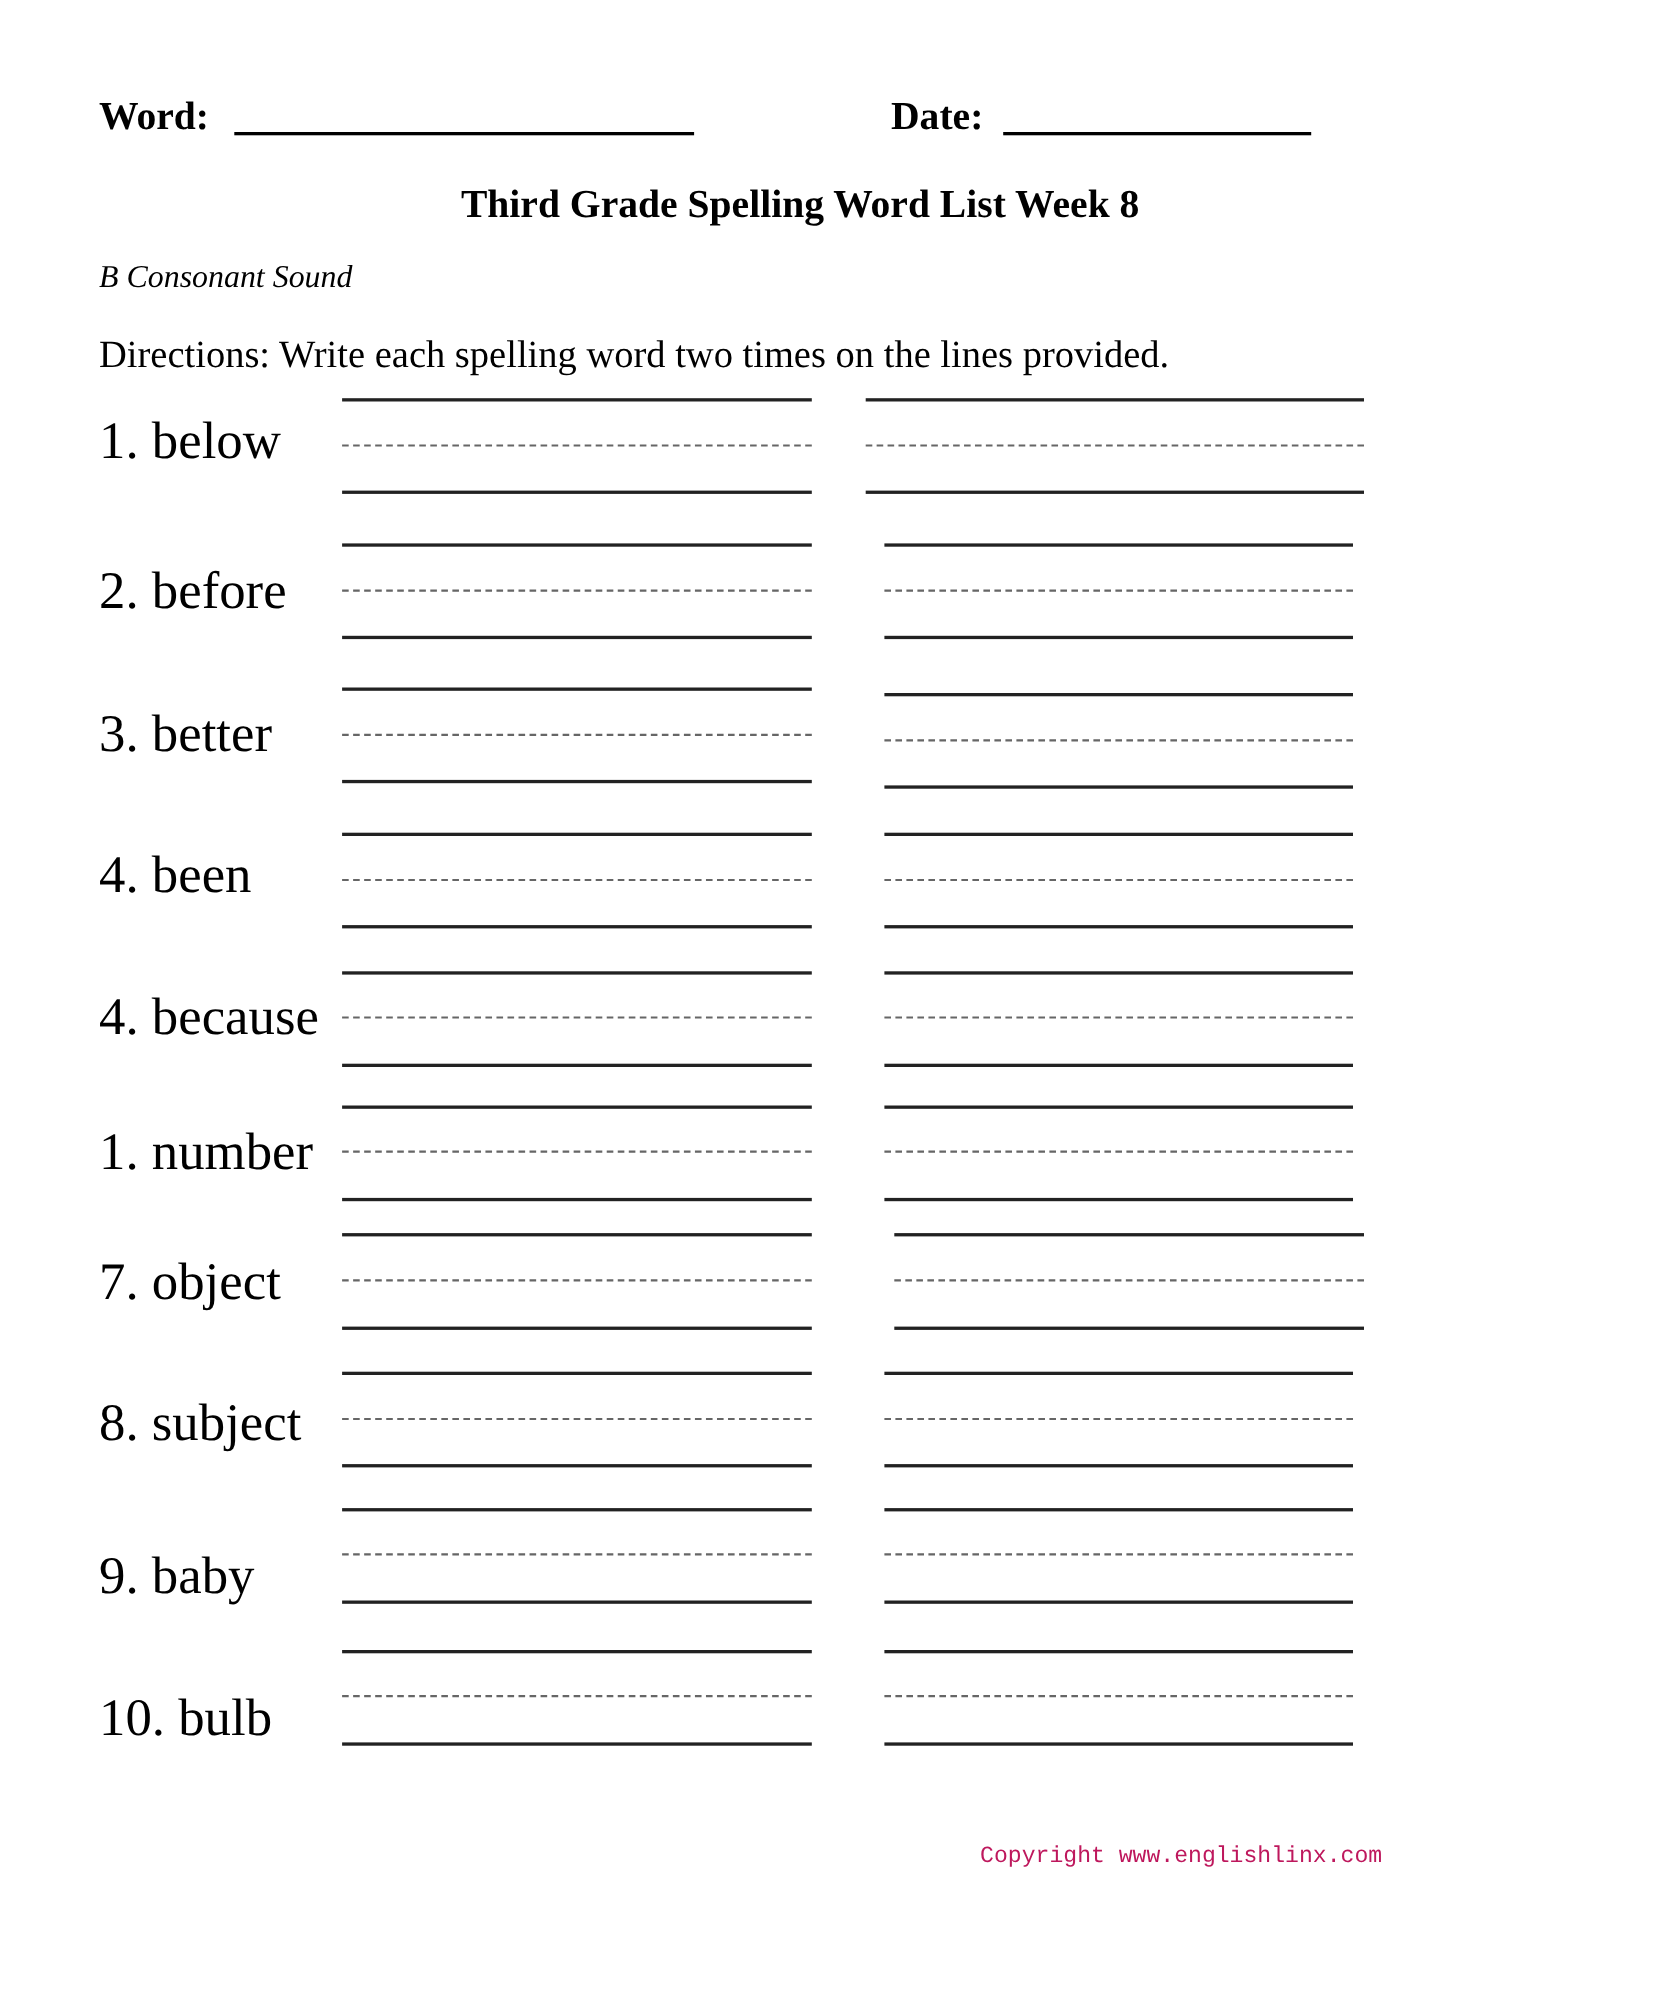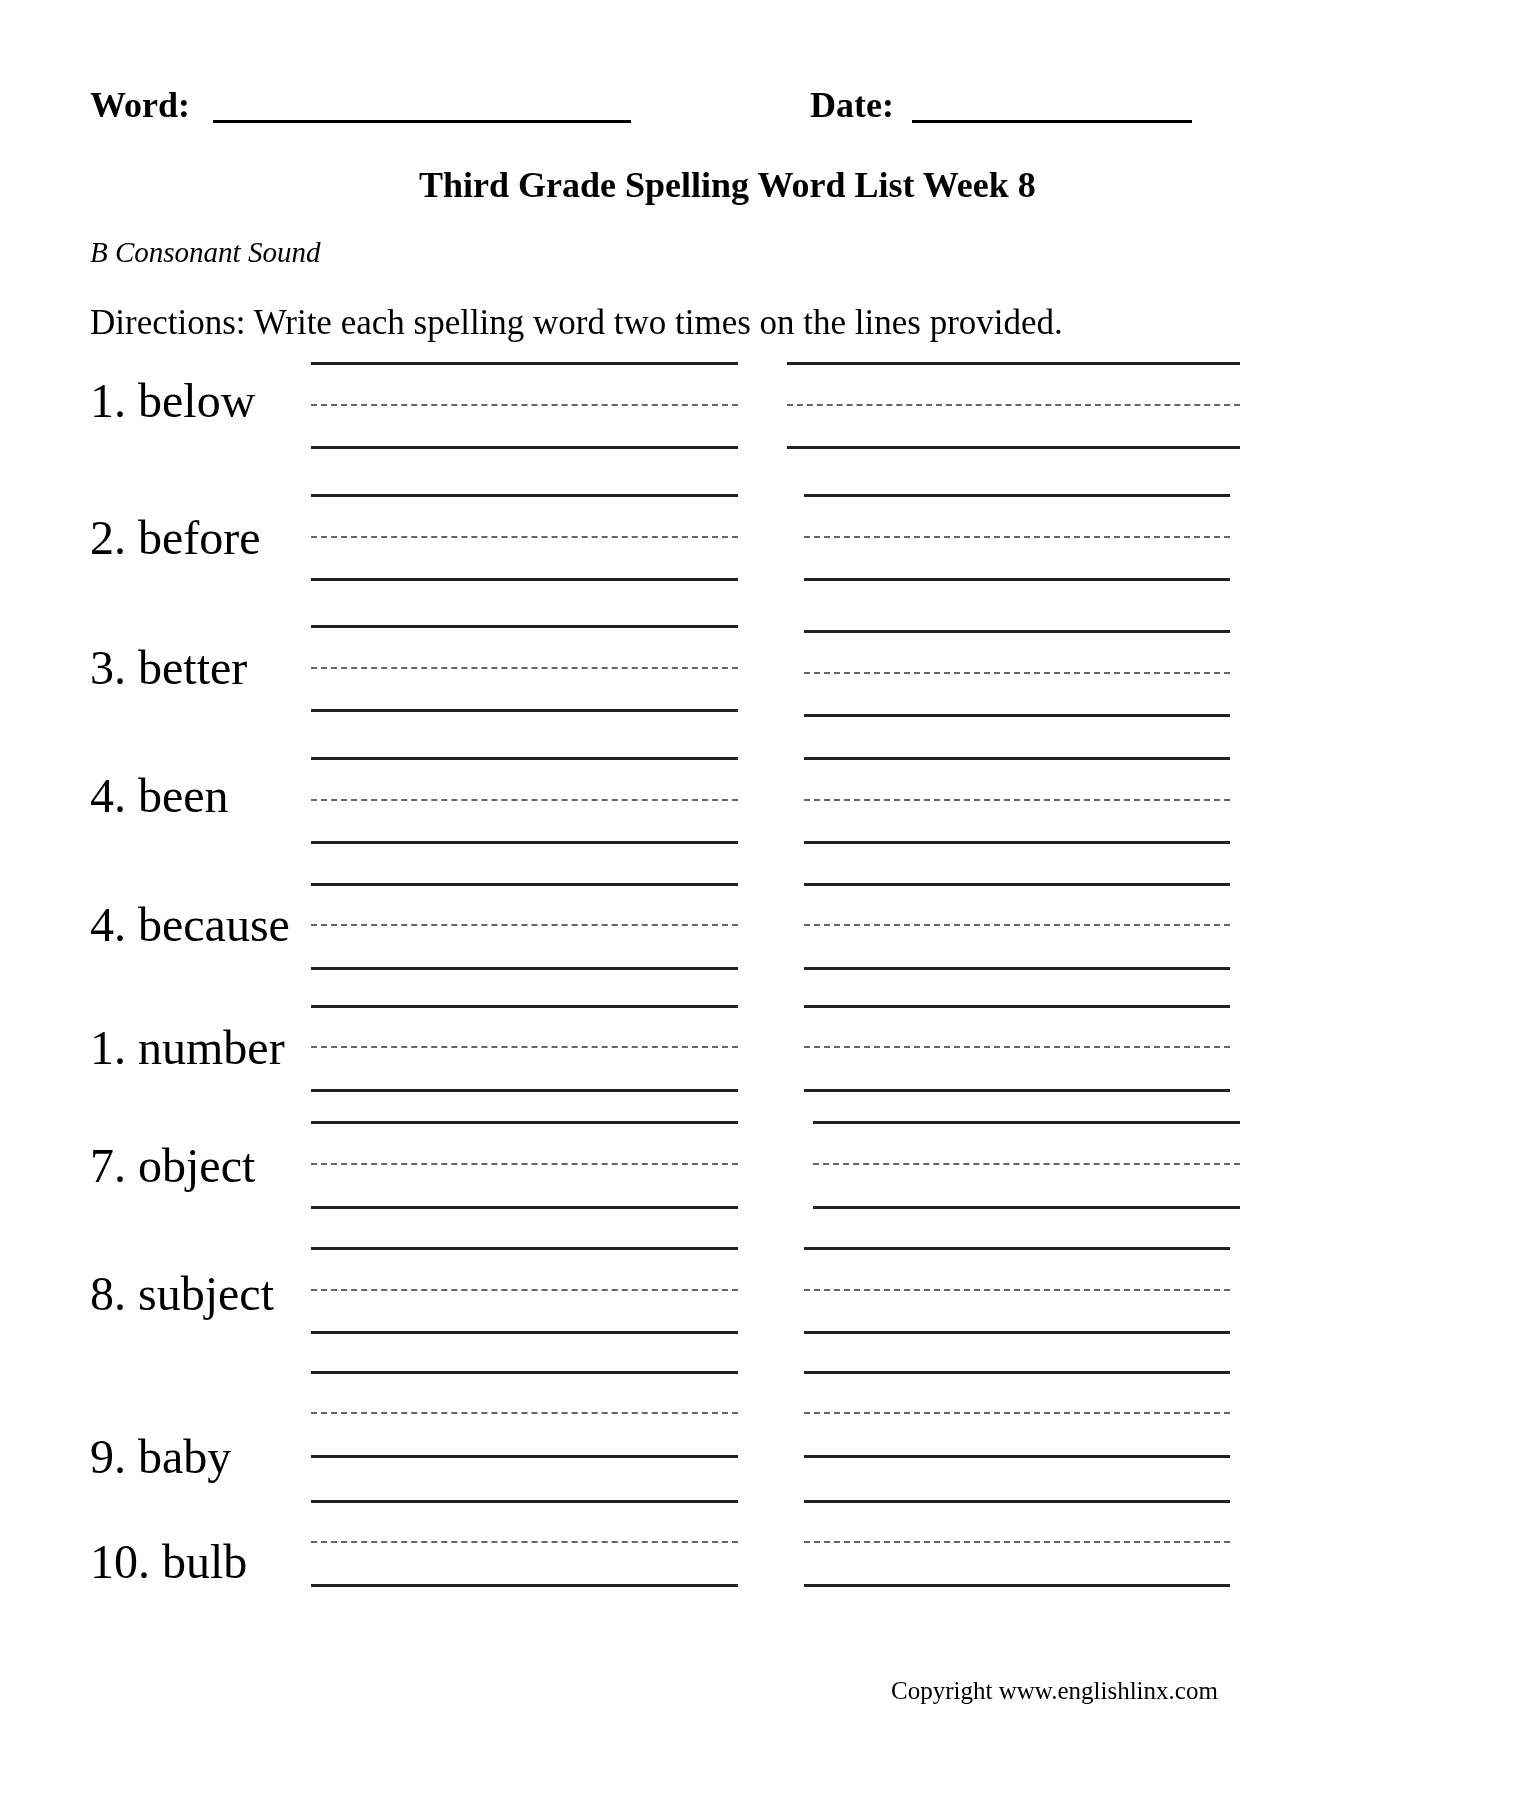--- a/index.html
+++ b/index.html
@@ -7,21 +7,21 @@
   .serif { font-family: "Liberation Serif", "DejaVu Serif", serif; }
   .abs { position: absolute; white-space: nowrap; }
   .hdr { font-size: 36px; font-weight: bold; }
   .blank { position: absolute; height: 0; border-top: 3px solid #000; }
   .title { font-size: 36px; font-weight: bold; }
   .subtitle { font-size: 29px; font-style: italic; }
   .directions { font-size: 35px; }
   .word { font-size: 48px; }
   .solid { position: absolute; height: 0; border-top: 3px solid #222; }
   .dash { position: absolute; height: 0; border-top: 2px dashed #666; }
-  .copyright { font-family: Liberation Serif, serif; font-size: 25px; color: #000000; }
+  .copyright { font-family: Liberation Mono, monospace; font-size: 21px; color: #be185d; }
 </style>
 </head>
 <body>
 
 <div class="serif">
 
   <div class="abs hdr" style="left:90px; top:84px;">Word:</div>
   <div class="blank" style="left:213px; top:120px; width:418px;"></div>
   <div class="abs hdr" style="left:810px; top:84px;">Date:</div>
   <div class="blank" style="left:912px; top:120px; width:280px;"></div>
@@ -108,21 +108,21 @@
       <div class="abs word" style="left:90px; top:1266px;">8. subject</div>
       <div class="solid" style="left:311px; top:1247px; width:427px;"></div>
       <div class="dash" style="left:311px; top:1289px; width:427px;"></div>
       <div class="solid" style="left:311px; top:1331px; width:427px;"></div>
       <div class="solid" style="left:804px; top:1247px; width:426px;"></div>
       <div class="dash" style="left:804px; top:1289px; width:426px;"></div>
       <div class="solid" style="left:804px; top:1331px; width:426px;"></div>
     </div>
 
     <div>
-      <div class="abs word" style="left:90px; top:1405px;margin-top:24px;">9. baby</div>
+      <div class="abs word" style="left:90px; top:1405px;">9. baby</div>
       <div class="solid" style="left:311px; top:1371px; width:427px;"></div>
       <div class="dash" style="left:311px; top:1412px; width:427px;"></div>
       <div class="solid" style="left:311px; top:1455px; width:427px;"></div>
       <div class="solid" style="left:804px; top:1371px; width:426px;"></div>
       <div class="dash" style="left:804px; top:1412px; width:426px;"></div>
       <div class="solid" style="left:804px; top:1455px; width:426px;"></div>
     </div>
 
     <div>
       <div class="abs word" style="left:90px; top:1534px;">10. bulb</div>

